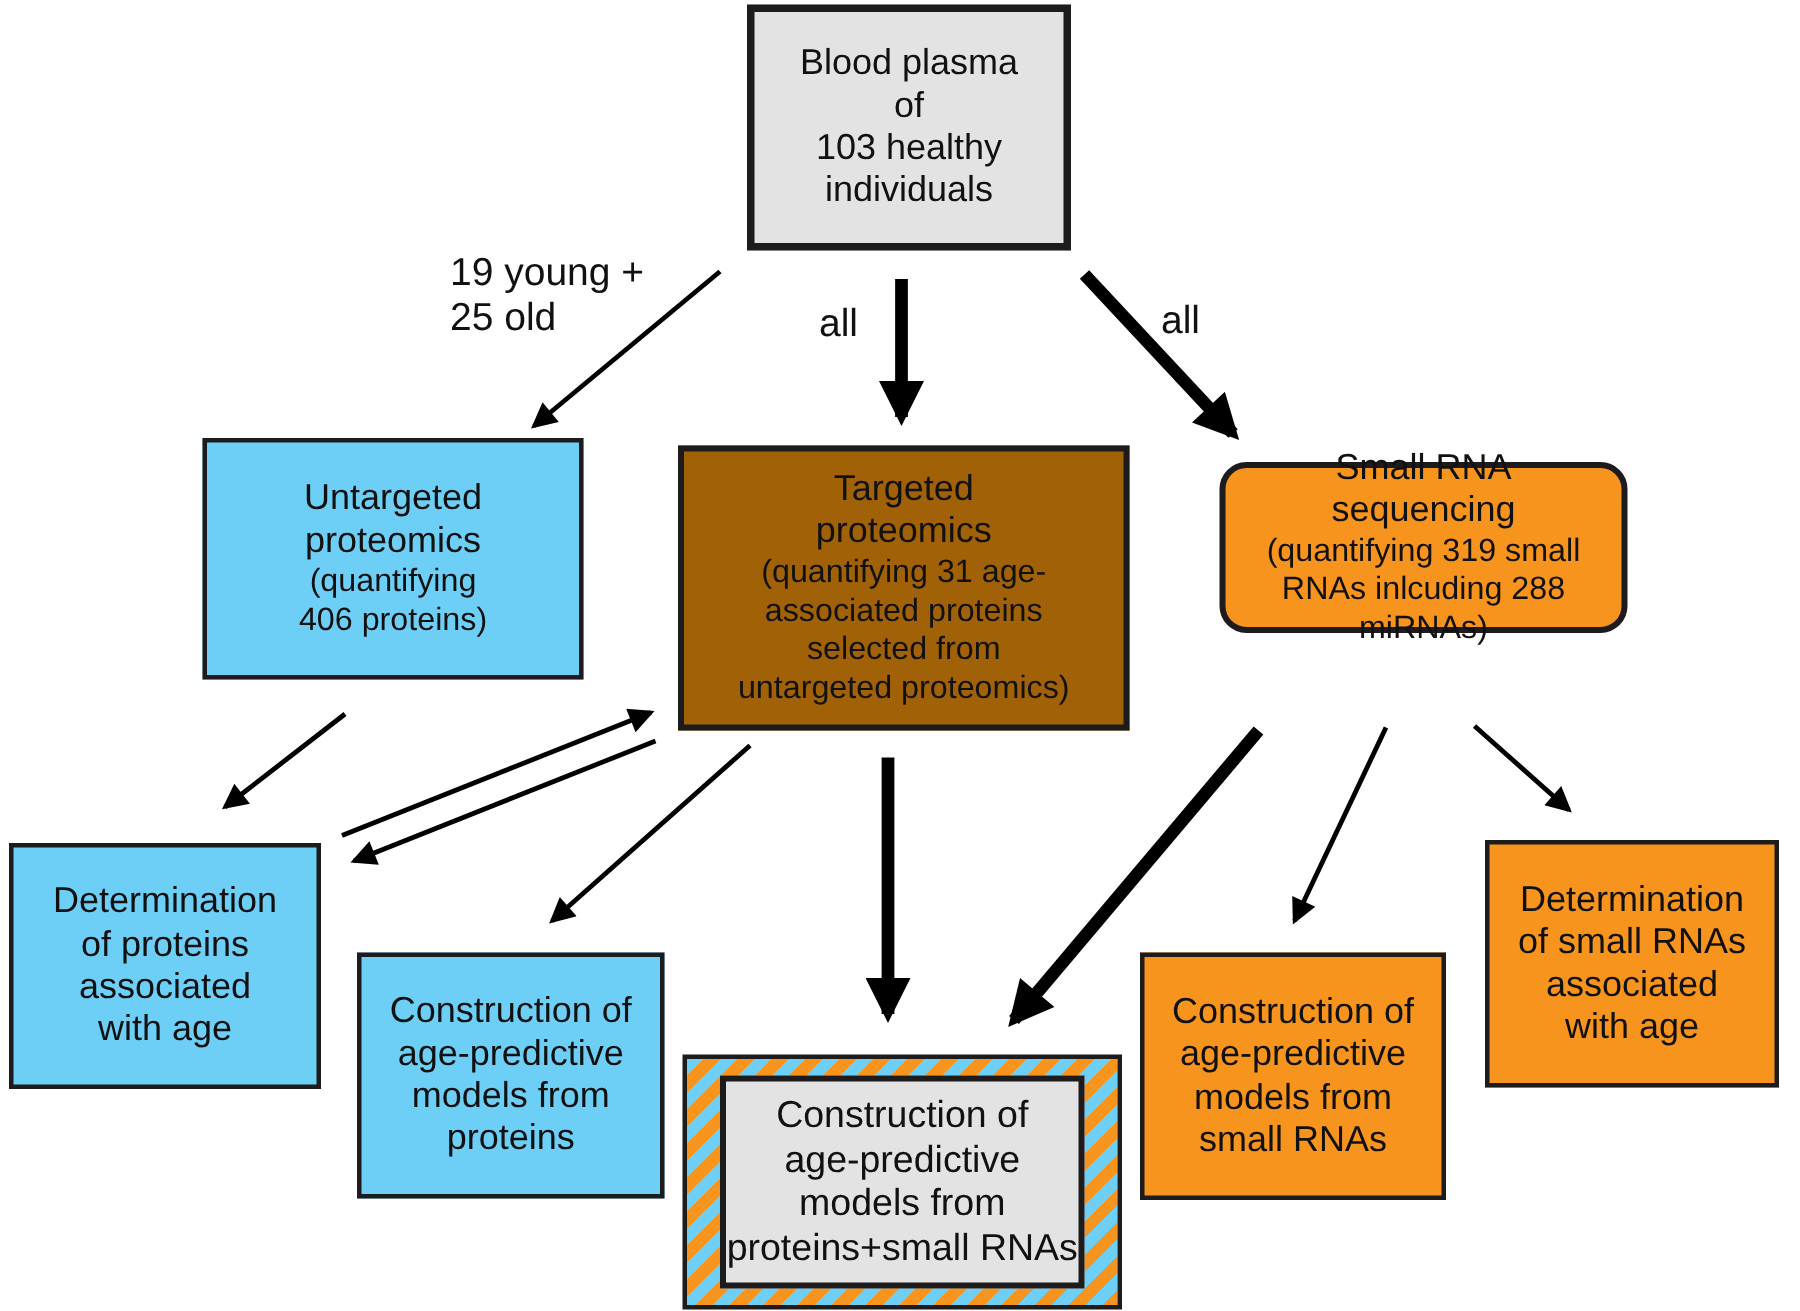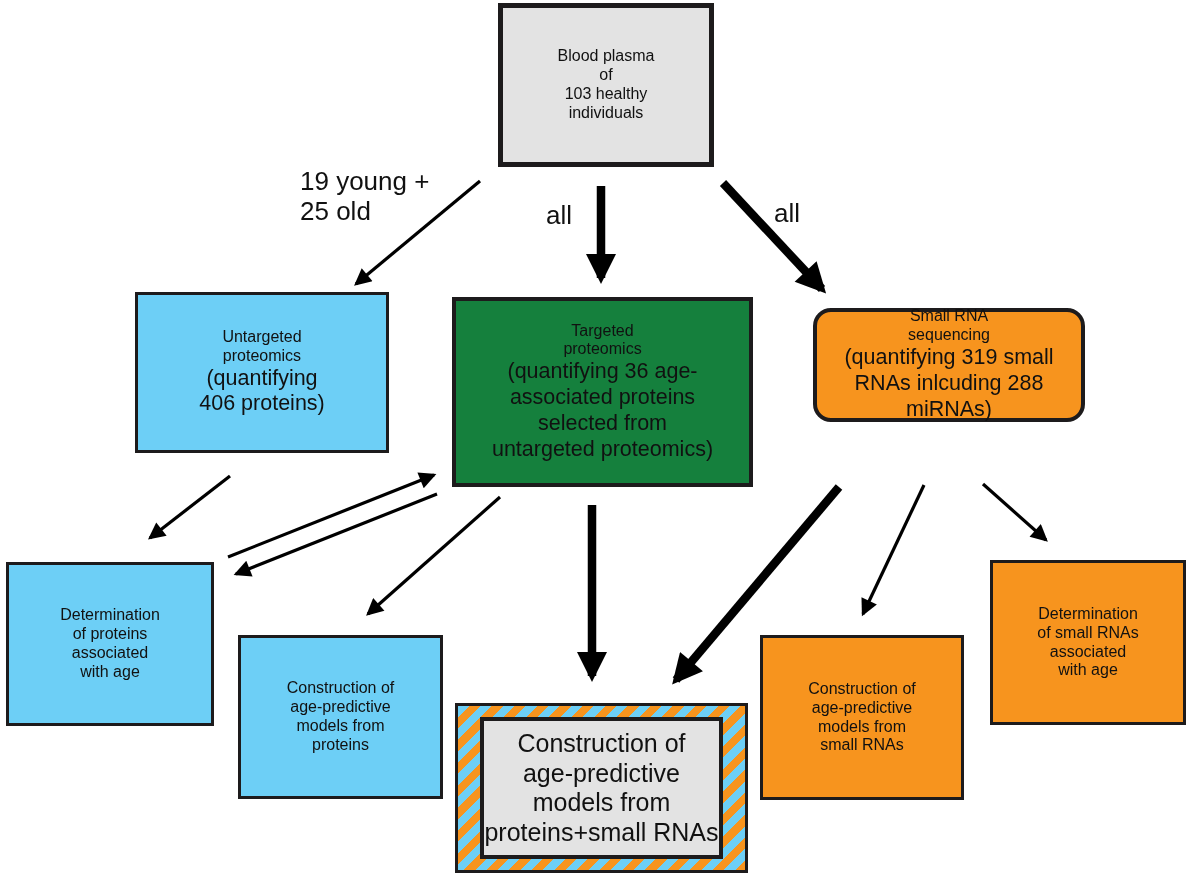--- a/index.html
+++ b/index.html
@@ -11,26 +11,26 @@
   .arrow-layer line{stroke:#000;}
   .arrow-layer .thin{stroke-width:3.2px;}
   .arrow-layer .thick{stroke-width:8.5px;}
 
   .node{
     position:absolute;box-sizing:border-box;display:flex;flex-direction:column;
     align-items:center;justify-content:center;text-align:center;
     border-style:solid;border-color:#1d1b1c;line-height:1.18;
   }
   .node .title,.node .text,.node .detail{display:block;white-space:pre-line;}
-  .node .title,.node .text{font-size:16px;}
+  .node .title,.node .text{font-size:24px;}
   .node .detail{font-size:21.5px;line-height:1.2;}
 
   .b-blood     {left:498px;top:3px;  width:216px;height:164px;background:#e3e3e3;border-width:5px;}
   .b-untarg    {left:135px;top:292px;width:254px;height:161px;background:#6dcff6;border-width:3px;}
-  .b-target    {left:452px;top:297px;width:301px;height:190px;background:#15803d;border-width:4px;}
+  .b-target    {left:452px;top:297px;width:301px;height:190px;background:#a16207;border-width:4px;}
   .b-smallrna  {left:813px;top:308px;width:272px;height:114px;background:#f7941e;border-width:4px;border-radius:18px;}
   .b-detprot   {left:6px;  top:562px;width:208px;height:164px;background:#6dcff6;border-width:3px;}
   .b-conprot   {left:238px;top:635px;width:205px;height:164px;background:#6dcff6;border-width:3px;}
   .b-consrna   {left:760px;top:635px;width:204px;height:165px;background:#f7941e;border-width:3px;}
   .b-detsrna   {left:990px;top:560px;width:196px;height:165px;background:#f7941e;border-width:3px;}
 
   .b-combined{
     left:455px;top:703px;width:293px;height:170px;border-width:3px;padding:11px;
     background:repeating-linear-gradient(135deg,#6dcff6 0 8px,#f7941e 8px 16px);
     display:flex;
@@ -94,21 +94,21 @@
   <div class="node b-untarg">
     <span class="title">Untargeted
 proteomics</span>
     <span class="detail">(quantifying
 406 proteins)</span>
   </div>
 
   <div class="node b-target">
     <span class="title">Targeted
 proteomics</span>
-    <span class="detail">(quantifying 36 age-
+    <span class="detail">(quantifying 31 age-
 associated proteins
 selected from
 untargeted proteomics)</span>
   </div>
 
   <div class="node b-smallrna">
     <span class="title">Small RNA
 sequencing</span>
     <span class="detail">(quantifying 319 small
 RNAs inlcuding 288

